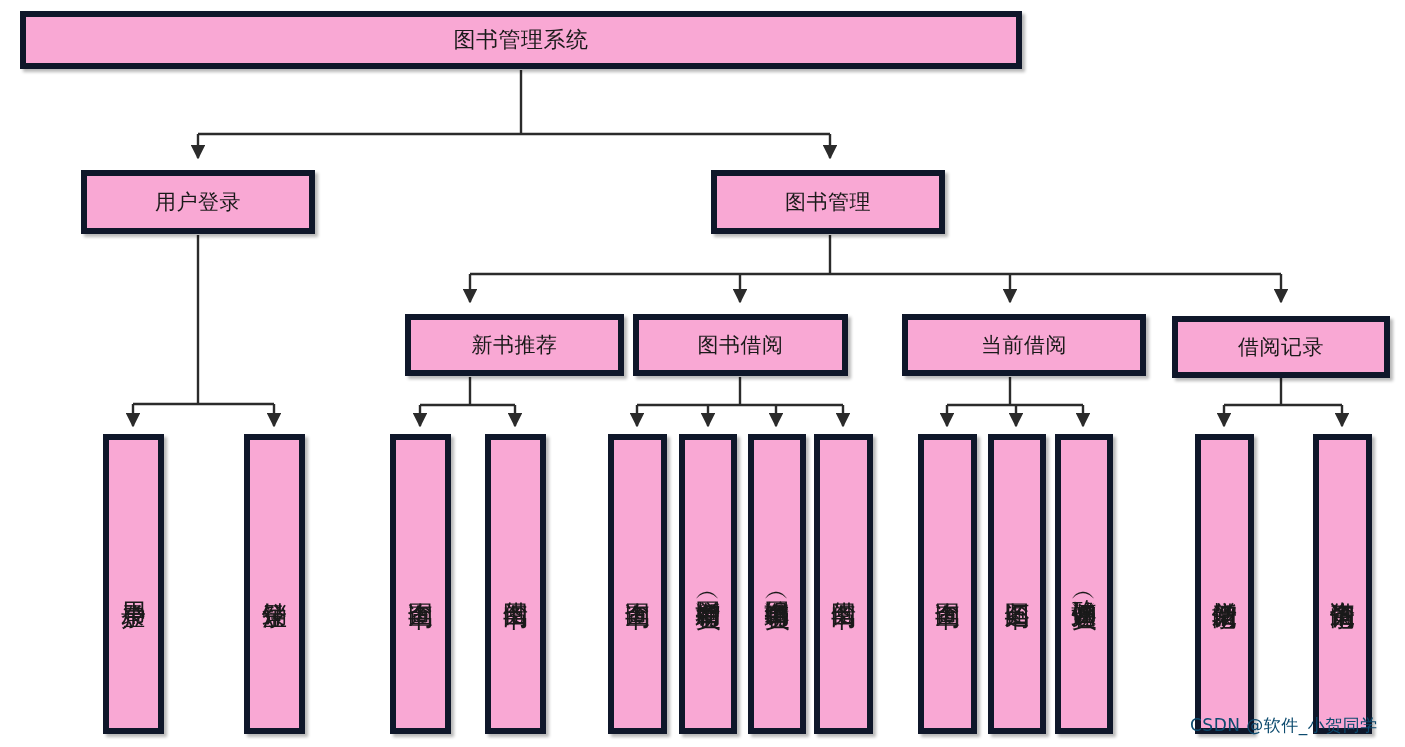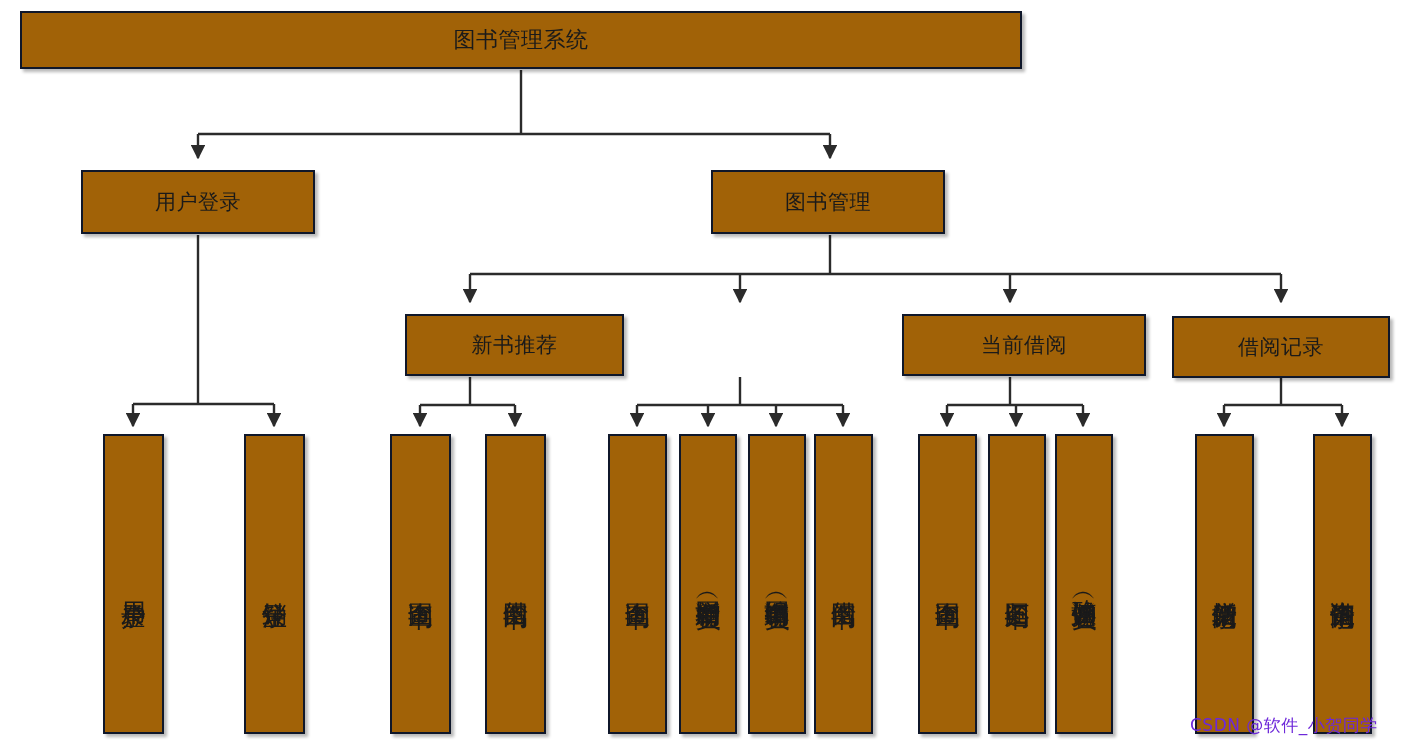--- a/index.html
+++ b/index.html
@@ -22,22 +22,22 @@
     position: absolute;
     left: 0;
     top: 0;
     width: 1405px;
     height: 747px;
     pointer-events: none;
   }
   .node {
     position: absolute;
     box-sizing: border-box;
-    background: #a16207;
-    border: 2px solid #0f172a;
+    background: #f9a8d4;
+    border: 6px solid #0f172a;
     box-shadow: 3px 3px 3px rgba(0,0,0,0.28);
     display: flex;
     align-items: center;
     justify-content: center;
     color: #1a1a1a;
   }
   .node-label {
     display: block;
     text-align: center;
     line-height: 1.18;
@@ -62,21 +62,21 @@
     line-height: 1.0;
     letter-spacing: 1px;
     white-space: normal;
     max-height: 100%;
   }
   .watermark {
     position: absolute;
     left: 1190px;
     top: 714px;
     font-size: 17px;
-    color: #6d28d9;
+    color: #0c4a6e;
     white-space: nowrap;
     letter-spacing: 0.5px;
   }
 </style>
 </head>
 <body>
 
 <div id="canvas">
 
   <svg id="edges" viewBox="0 0 1405 747" xmlns="http://www.w3.org/2000/svg">
@@ -139,20 +139,23 @@
   </div>
 
   <div class="node horizontal" style="left:711px; top:170px; width:234px; height:64px;">
     <span class="node-label">图书管理</span>
   </div>
 
   <div class="node horizontal" style="left:361px; top:314px; width:219px; height:62px;margin-left:44px;">
     <span class="node-label">新书推荐</span>
   </div>
 
+  <div class="node horizontal" style="left:633px; top:314px; width:215px; height:62px;">
+    <span class="node-label">图书借阅</span>
+  </div>
 
   <div class="node horizontal" style="left:902px; top:314px; width:244px; height:62px;">
     <span class="node-label">当前借阅</span>
   </div>
 
   <div class="node horizontal" style="left:1172px; top:316px; width:218px; height:62px;">
     <span class="node-label">借阅记录</span>
   </div>
 
   <div class="node vertical" style="left:103px; top:434px; width:61px; height:300px;">

